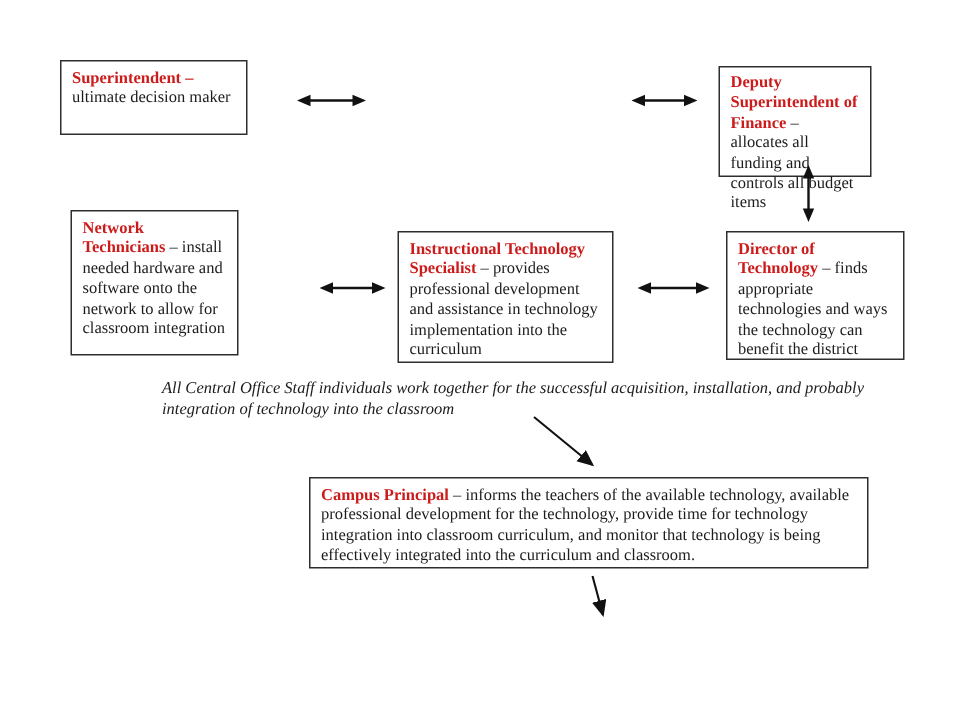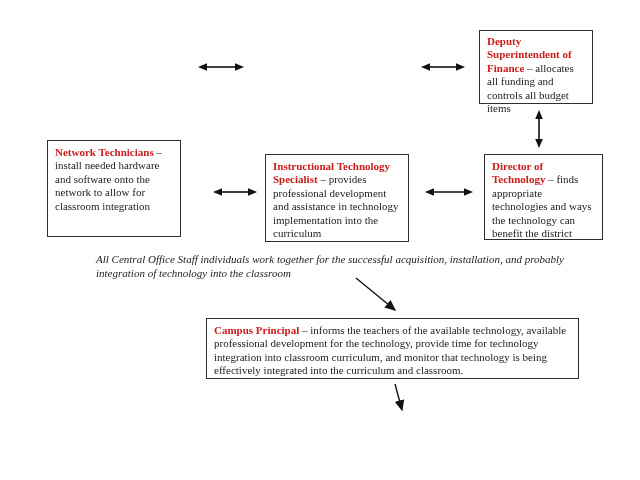--- a/index.html
+++ b/index.html
@@ -26,46 +26,49 @@
     position: absolute;
     font-style: italic;
     font-size: 11px;
     line-height: 1.28;
   }
   .arrow { position: absolute; }
 
   
   #box-superintendent { left: 40px;  top: 40px;  width: 125px; height: 50px; }
   #box-assistant      { left: 265px; top: 36px;  width: 141px; height: 80px; }
-  #box-deputy         { left: 479px; top: 30px;  width: 114px; height: 74px; padding-top: 4px; }
-  #box-network        { left: 47px;  top: 140px; width: 134px; height: 97px; }
+  #box-deputy         { left: 479px; top: 44px;  width: 102px; height: 74px; padding-top: 4px; }
+  #box-network        { left: 47px;  top: 140px; width: 112px; height: 97px; }
   #box-specialist     { left: 265px; top: 154px; width: 144px; height: 88px; }
   #box-director       { left: 484px; top: 154px; width: 119px; height: 86px; }
   #box-principal      { left: 206px; top: 318px; width: 373px; height: 61px; }
   #box-teacher        { left: 216px; top: 420px; width: 397px; height: 50px; }
 
   
-  #note-central   { left: 96px; top: 252px; width: 478px; }
+  #note-central   { left: 108px; top: 252px; width: 478px; }
   #note-principal { left: 57px;  top: 322px; width: 158px; }
   #note-frontline { left: 57px;  top: 421px; width: 152px; }
 
   
   #arrow-sup-asst      { left: 198px; top: 61px; }
   #arrow-asst-deputy   { left: 421px; top: 61px; }
   #arrow-deputy-dir    { left: 533px; top: 110px; }
   #arrow-net-spec      { left: 213px; top: 186px; }
   #arrow-spec-dir      { left: 425px; top: 186px; }
   #arrow-staff-principal  { left: 350px; top: 274px; }
   #arrow-principal-teacher{ left: 388px; top: 381px; }
 </style>
 </head>
 <body>
 
 <div id="canvas">
 
+  <div class="box" id="box-superintendent">
+    <span class="red">Superintendent –</span><span> ultimate decision maker</span>
+  </div>
 
 
   <div class="box" id="box-deputy">
     <span class="red">Deputy Superintendent of Finance</span><span> – allocates all funding and controls all budget items</span>
   </div>
 
   <div class="box" id="box-network">
     <span class="red">Network Technicians</span><span> – install needed hardware and software onto the network to allow for classroom integration</span>
   </div>
 

